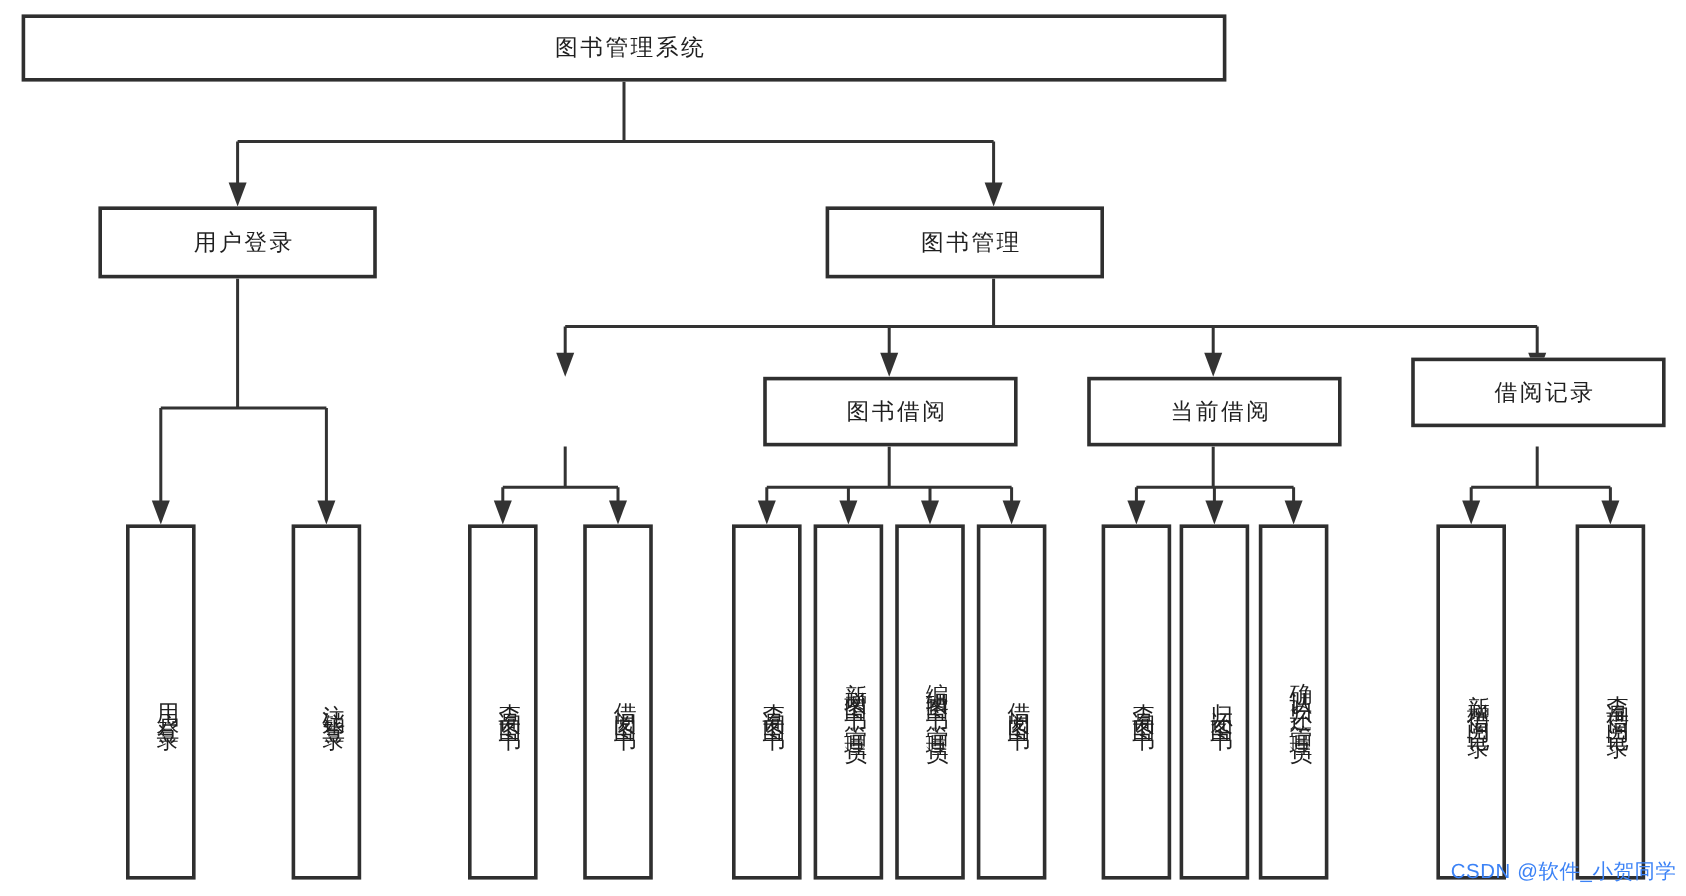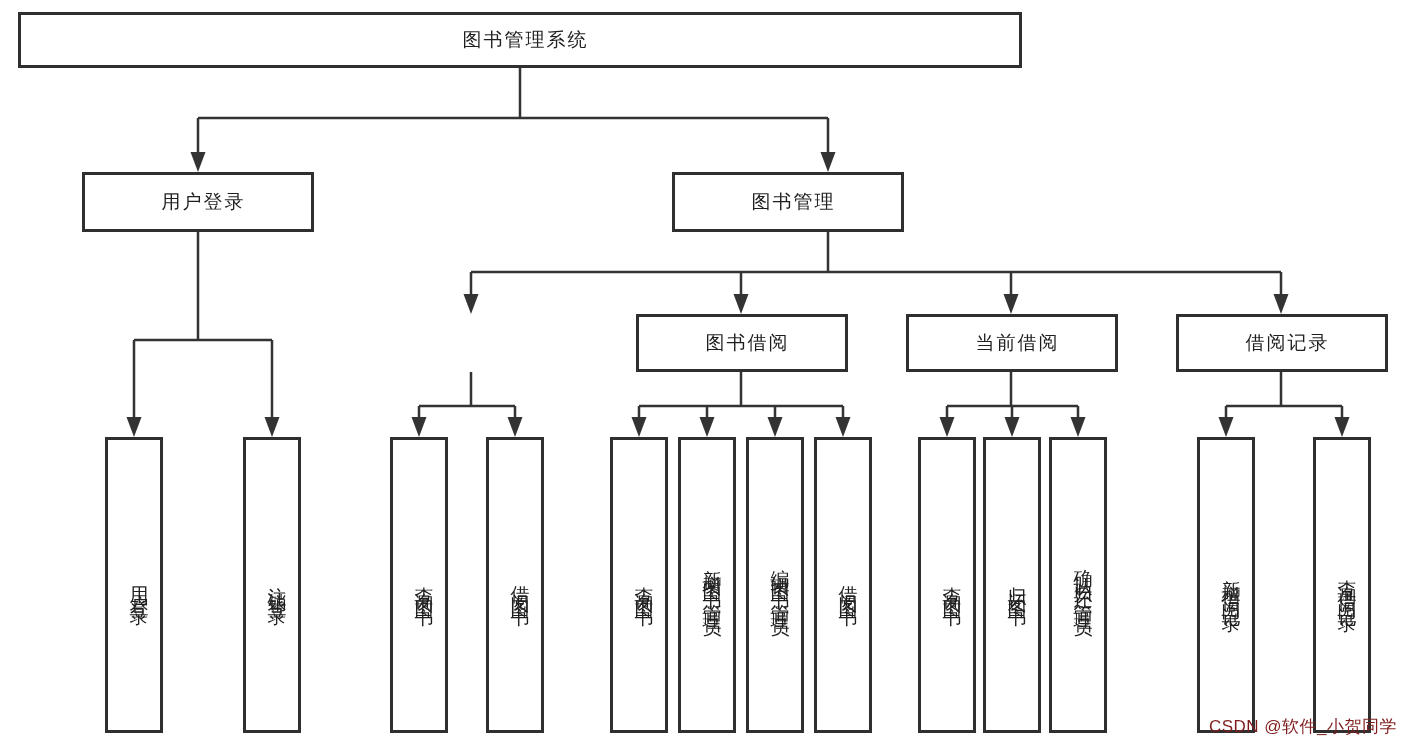--- a/index.html
+++ b/index.html
@@ -37,46 +37,46 @@
     text-orientation:mixed;
     font-size:19px;
     letter-spacing:7px;
     line-height:1;
     color:#1f1f1f;
   }
   
   .n-root{left:18px;top:12px;width:1004px;height:56px;}
   
   .n-user-login{left:82px;top:172px;width:232px;height:60px;}
-  .n-book-mgmt{left:672px;top:172px;width:232px;height:60px;text-align:right;}
+  .n-book-mgmt{left:688px;top:172px;width:232px;height:60px;text-align:right;}
   
   .n-new-book-rec{left:366px;top:314px;width:212px;height:58px;}
   .n-book-borrow{left:636px;top:314px;width:212px;height:58px;}
   .n-current-borrow{left:906px;top:314px;width:212px;height:58px;}
-  .n-borrow-record{left:1176px;top:314px;width:212px;height:58px;}
+  .n-borrow-record{left:1176px;top:298px;width:212px;height:58px;}
   
   .leaf{top:437px;width:58px;height:296px;}
   .n-ul-login{left:105px;}
   .n-ul-logout{left:243px;}
   .n-nb-query{left:390px;}
   .n-nb-borrow{left:486px;}
   .n-bb-query{left:610px;}
   .n-bb-add{left:678px;}
   .n-bb-edit{left:746px;}
   .n-bb-borrow{left:814px;}
   .n-cb-query{left:918px;}
   .n-cb-return{left:983px;}
   .n-cb-confirm{left:1049px;}
   .n-br-add{left:1197px;}
   .n-br-query{left:1313px;}
   .watermark{
     position:absolute;
     right:8px;bottom:9px;
     font-size:17px;
-    color:#7f1d1d;
+    color:#3b82f6;
     letter-spacing:0.5px;
     white-space:nowrap;
   }
 </style>
 </head>
 <body>
 
 <div class="canvas">
 
   <svg class="connectors" viewBox="0 0 1405 747" xmlns="http://www.w3.org/2000/svg">

